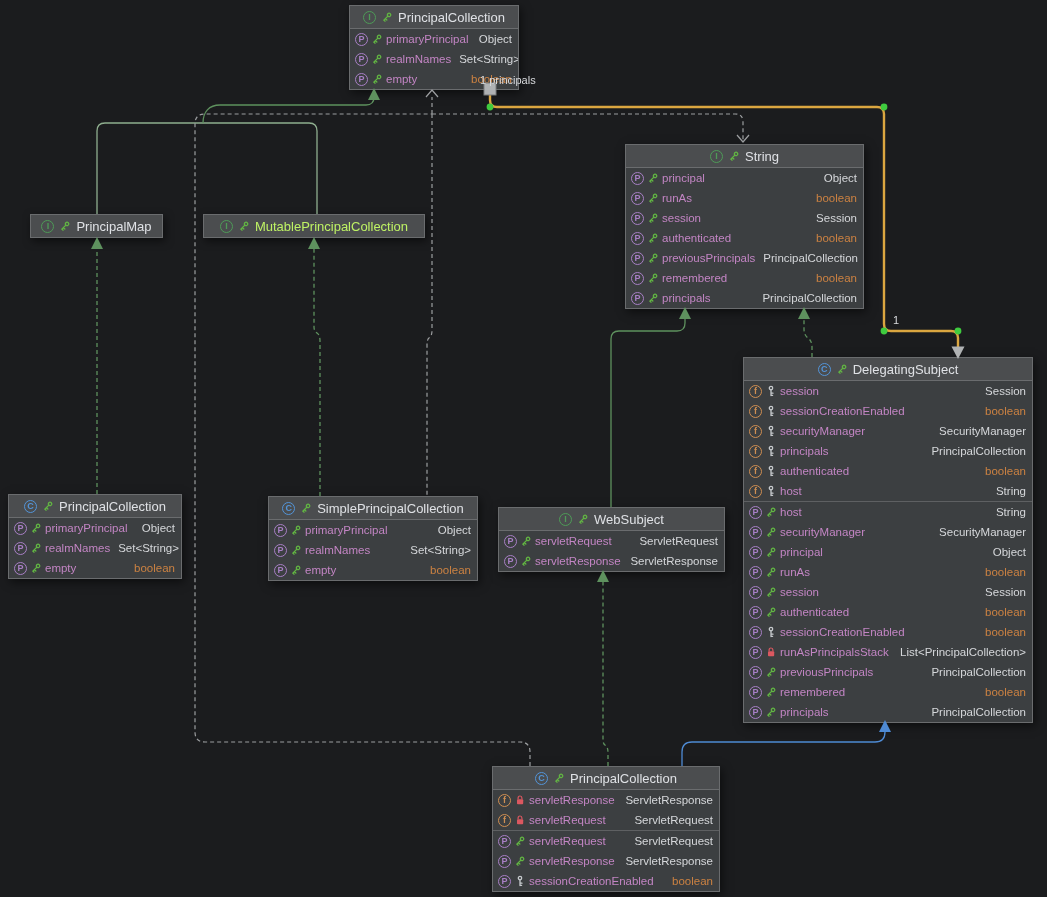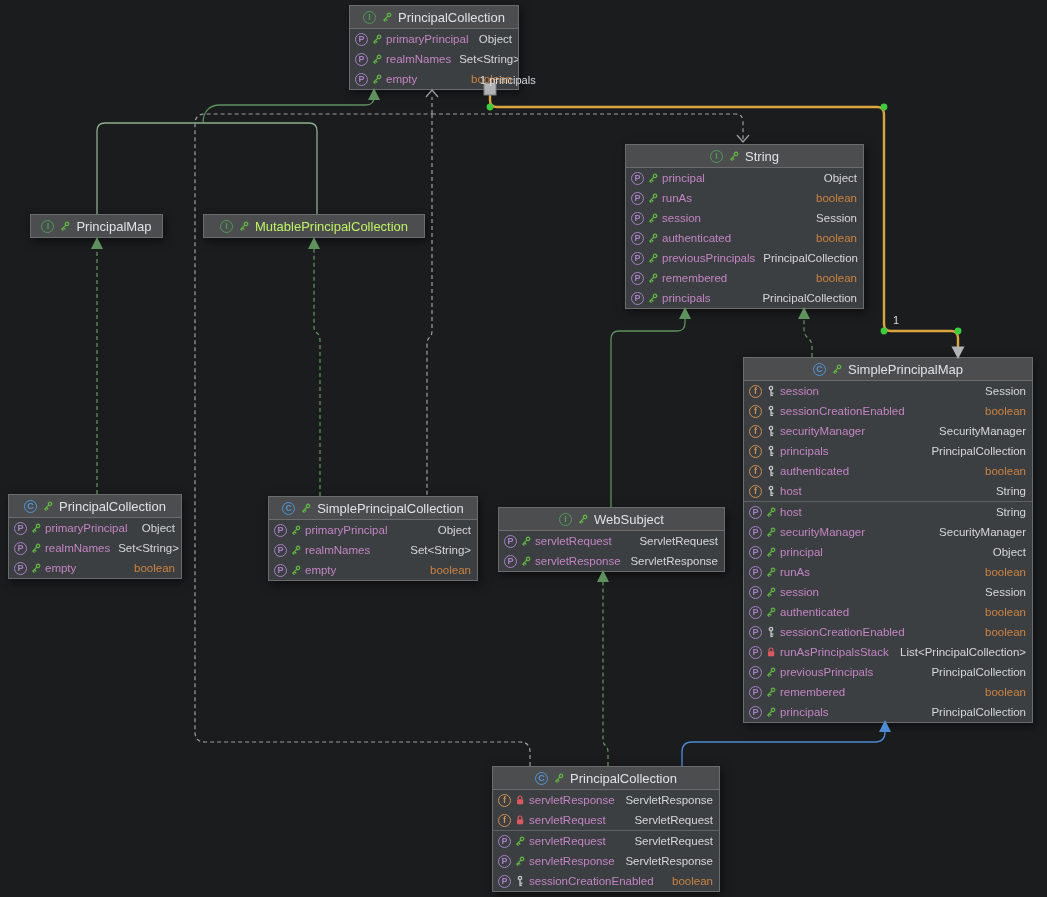--- a/index.html
+++ b/index.html
@@ -314,21 +314,21 @@
       </div>
       <div class="uml-box" style="left: 743px; top: 357px; width: 290px;">
         <div class="uml-header">
           <span class="circle-icon" style="border-color:#5394d8;color:#5394d8">C</span>
           <svg class="vis-icon" viewBox="0 0 12 12">
             <g transform="rotate(45 6 6)" fill="none" stroke="#62b543" stroke-width="1.3" stroke-linecap="round">
               <circle cx="6" cy="3.1" r="1.7"></circle>
               <path d="M6 4.8v5.7M6 8.2h2M6 10.3h1.6"></path>
             </g>
           </svg>
-          <span style="color:#dfe1e5">SimplePrincipalMap</span>
+          <span style="color:#dfe1e5">DelegatingSubject</span>
         </div>
         <div class="uml-row">
           <span class="circle-icon" style="border-color:#ce8e52;color:#ce8e52">f</span>
           <svg class="vis-icon" viewBox="0 0 12 12">
             <g fill="none" stroke="#c7cbce" stroke-width="1.3" stroke-linecap="round">
               <circle cx="6" cy="3.1" r="1.7"></circle>
               <path d="M6 4.8v5.7M6 8.2h2M6 10.3h1.6"></path>
             </g>
           </svg>
           <span class="m-name" style="color:#c385c4">session</span>

